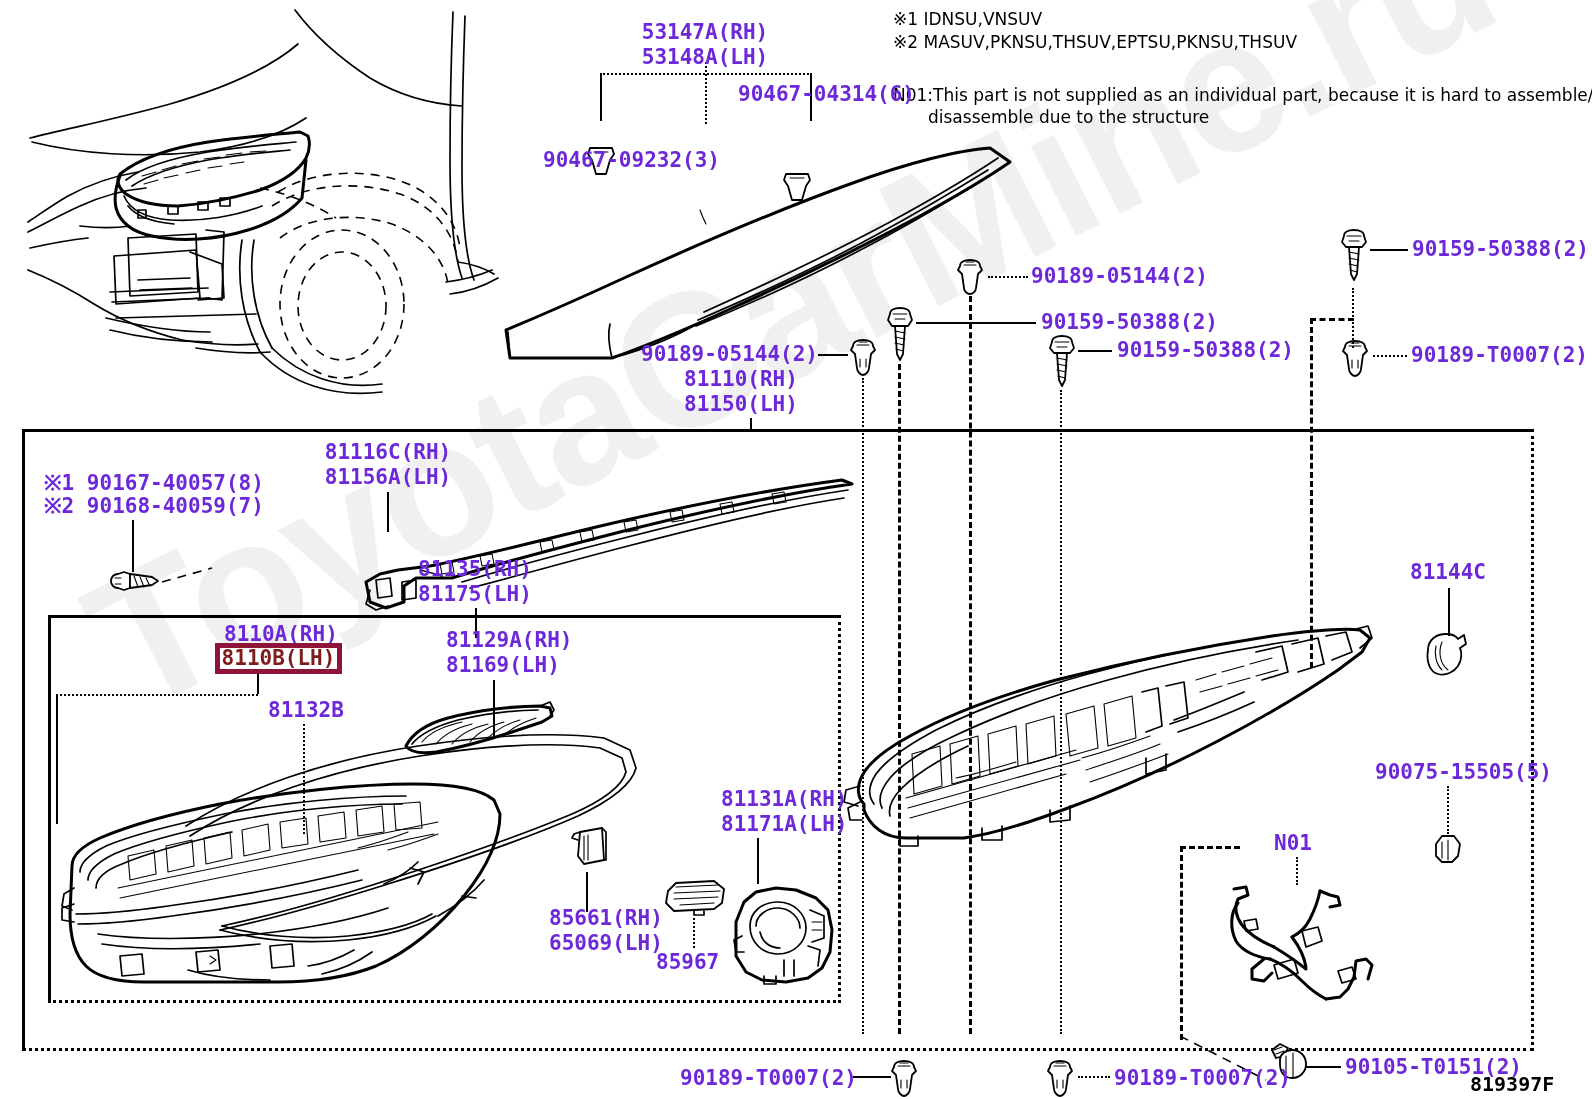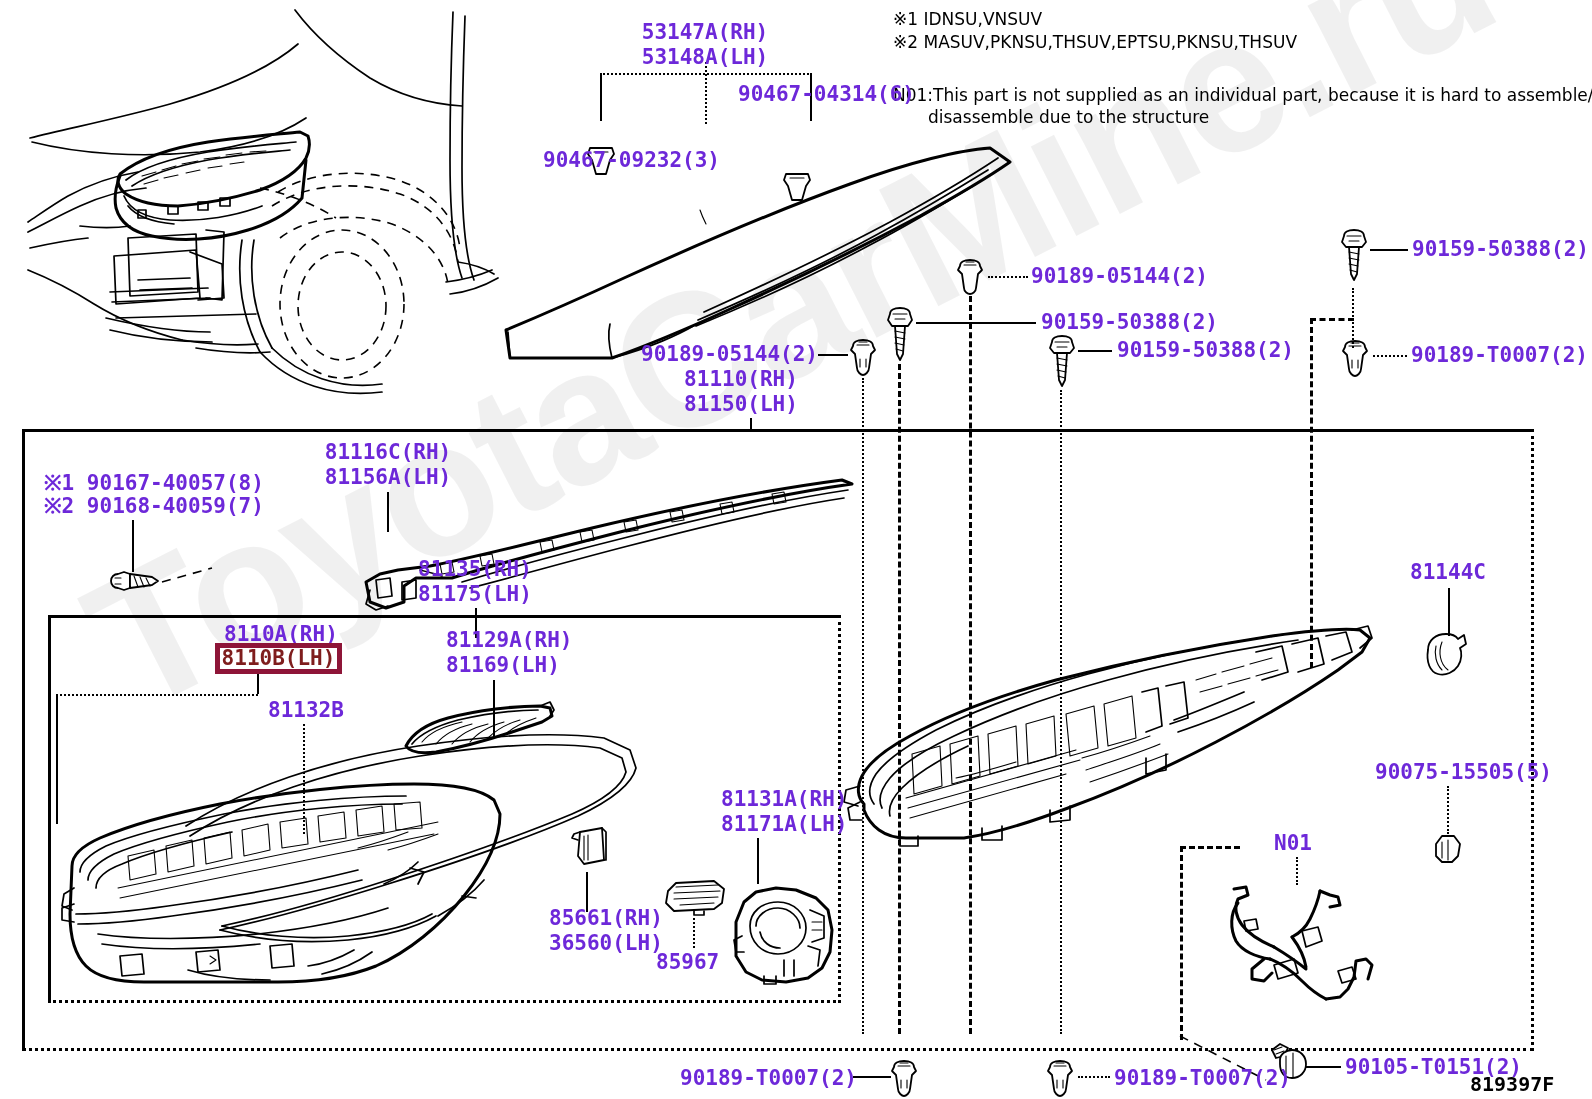--- a/index.html
+++ b/index.html
@@ -458,21 +458,21 @@
   </svg>
 
   <svg class="art" style="left:562px; top:822px;" width="56" height="52" viewBox="0 0 56 52">
     <path class="fillw" d="M18,10 L40,6 L42,38 L22,42 L16,34 Z"></path>
     <path class="st" d="M18,10 L12,12 L10,16 L16,18"></path>
     <path class="stt" d="M22,14 L22,38 M26,13 L26,38"></path>
     <path class="st" d="M40,6 L44,10 L44,38 L42,38"></path>
   </svg>
   <div class="ln ln-v" style="left:586px; top:872px; height:40px;"></div>
   <div class="lbl" style="left:549px; top:906px;">85661(RH)</div>
-  <div class="lbl" style="left:549px; top:931px;">36560(LH)</div>
+  <div class="lbl" style="left:549px; top:931px;">65069(LH)</div>
 
   <svg class="art" style="left:660px; top:875px;" width="72" height="42" viewBox="0 0 72 42">
     <path class="fillw" d="M8,16 L16,8 L54,6 L64,14 L62,28 L54,34 L14,36 L6,28 Z"></path>
     <path class="stt" d="M16,12 L58,10 M14,18 L60,16 M14,24 L58,22 M20,30 L54,28"></path>
     <path class="st" d="M34,36 L34,40 L44,40 L44,36"></path>
   </svg>
   <div class="dot-v" style="left:693px; top:918px; height:30px;"></div>
   <div class="lbl" style="left:656px; top:950px;">85967</div>
 
   <div class="lbl" style="left:721px; top:787px;">81131A(RH)</div>

